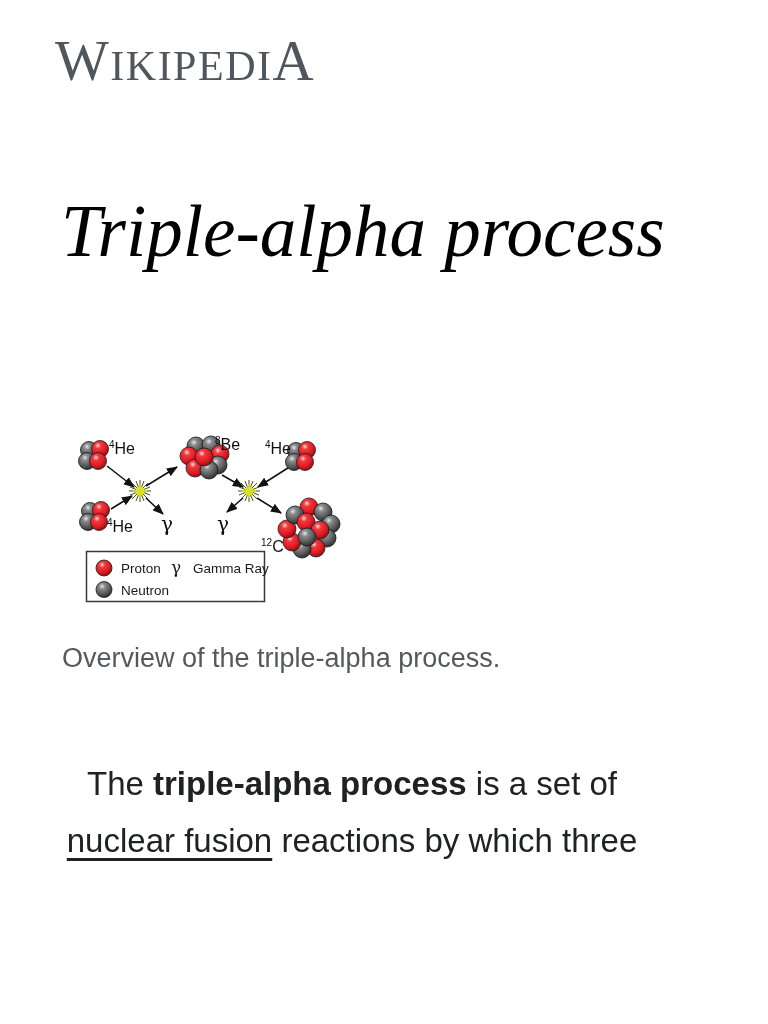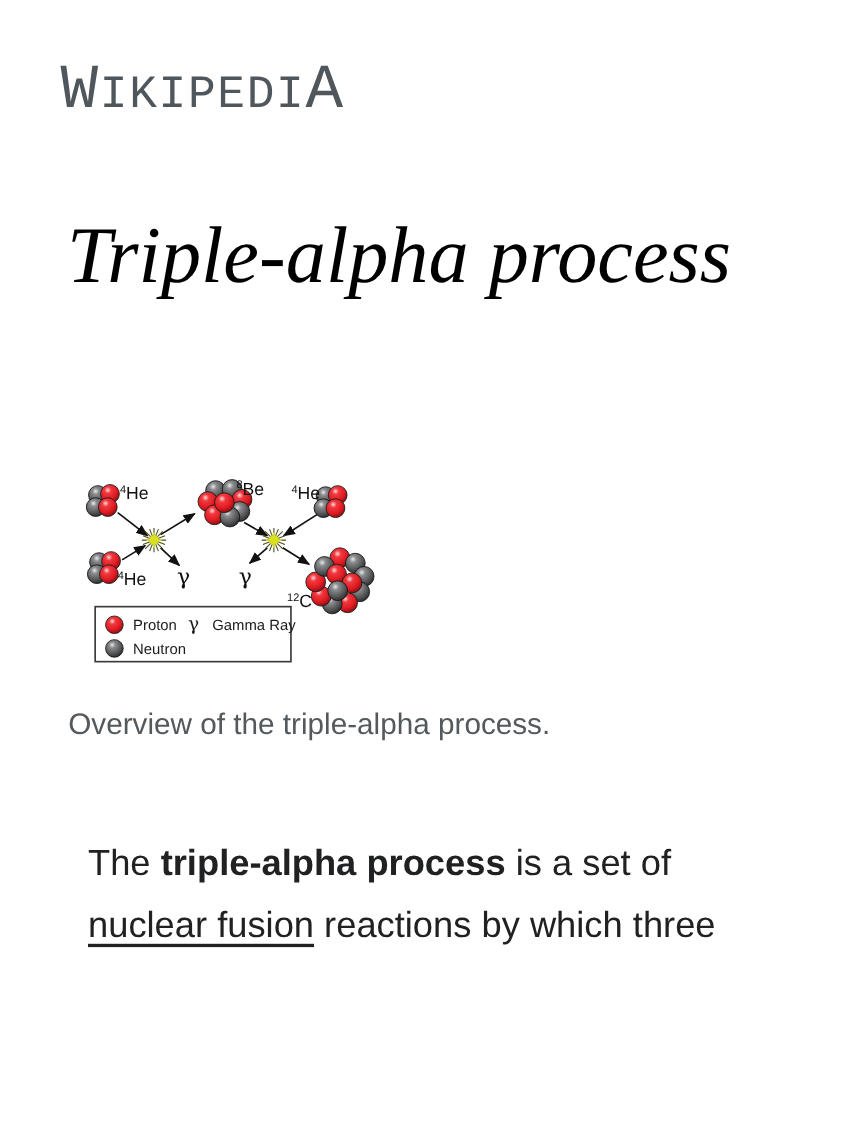--- a/index.html
+++ b/index.html
@@ -6,38 +6,38 @@
     --bg:#ffffff; --text:#202122; --caption:#54595d; --logo:#4f565c;
     --proton:#e01b22; --neutron:#58595b; --spark:#d9e021; --ink:#111111;
   }
   html,body{margin:0;padding:0;}
   body{
     width:768px;height:1024px;background:var(--bg);
     position:relative;overflow:hidden;
     font-family:"Liberation Sans",sans-serif;color:var(--text);
   }
   .logo{
-    position:absolute;left:55px;top:55px;white-space:nowrap;
-    font-family:Liberation Mono, monospace;color:var(--logo);letter-spacing:1.5px;
+    position:absolute;left:55px;top:32px;white-space:nowrap;
+    font-family:Liberation Serif, serif;color:var(--logo);letter-spacing:1.5px;
   }
   .logo-big{font-size:57px;line-height:1;}
   .logo-small{font-size:42px;line-height:1;}
   .page-title{
     position:absolute;left:61px;top:191px;margin:0;
     font-family:"Liberation Serif",serif;font-style:italic;font-weight:400;
     font-size:73px;line-height:1.12;color:#000;white-space:nowrap;
   }
   .figure-svg{position:absolute;left:55px;top:425px;width:300px;height:190px;}
   .figure-caption{
     position:absolute;left:62px;top:641px;width:620px;margin:0;
     font-size:27px;line-height:34px;color:var(--caption);
   }
   .body-text{
-    position:absolute;left:80px;top:755px;width:600px;margin:0;
-    font-size:33px;line-height:57px;color:var(--text);
+    position:absolute;left:52px;top:755px;width:600px;margin:0;
+    font-size:33px;line-height:57px;color:var(--text);text-align:center;
   }
   .body-text b{font-weight:700;}
   .wiki-link{
     color:var(--text);text-decoration:underline;
     text-decoration-thickness:2.5px;text-underline-offset:6px;cursor:pointer;
   }
   
   .p{fill:url(#gradRed);stroke:#1c1c1c;stroke-width:.8;}
   .n{fill:url(#gradGray);stroke:#161616;stroke-width:.8;}
   .arrow{stroke:var(--ink);stroke-width:1.5;fill:none;}

